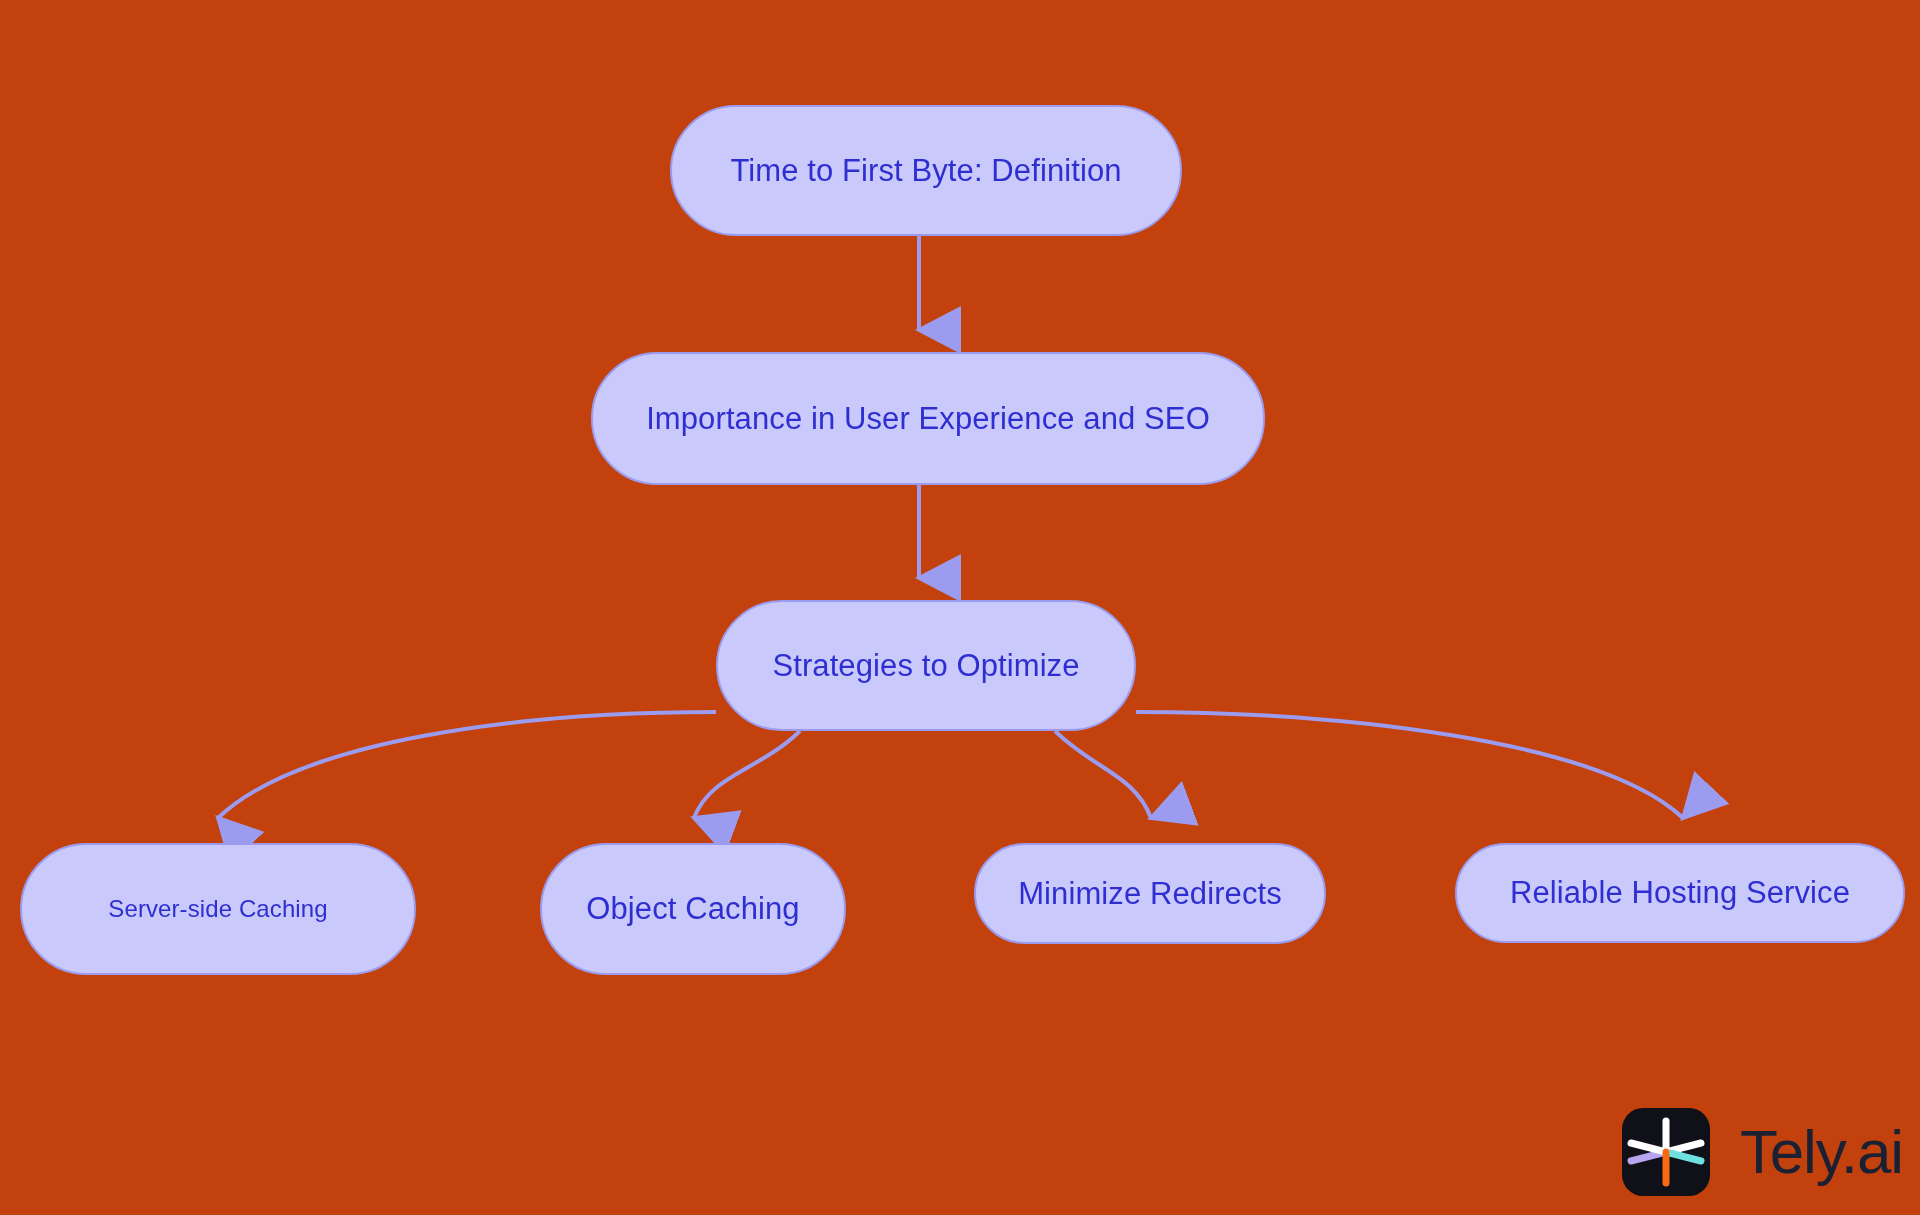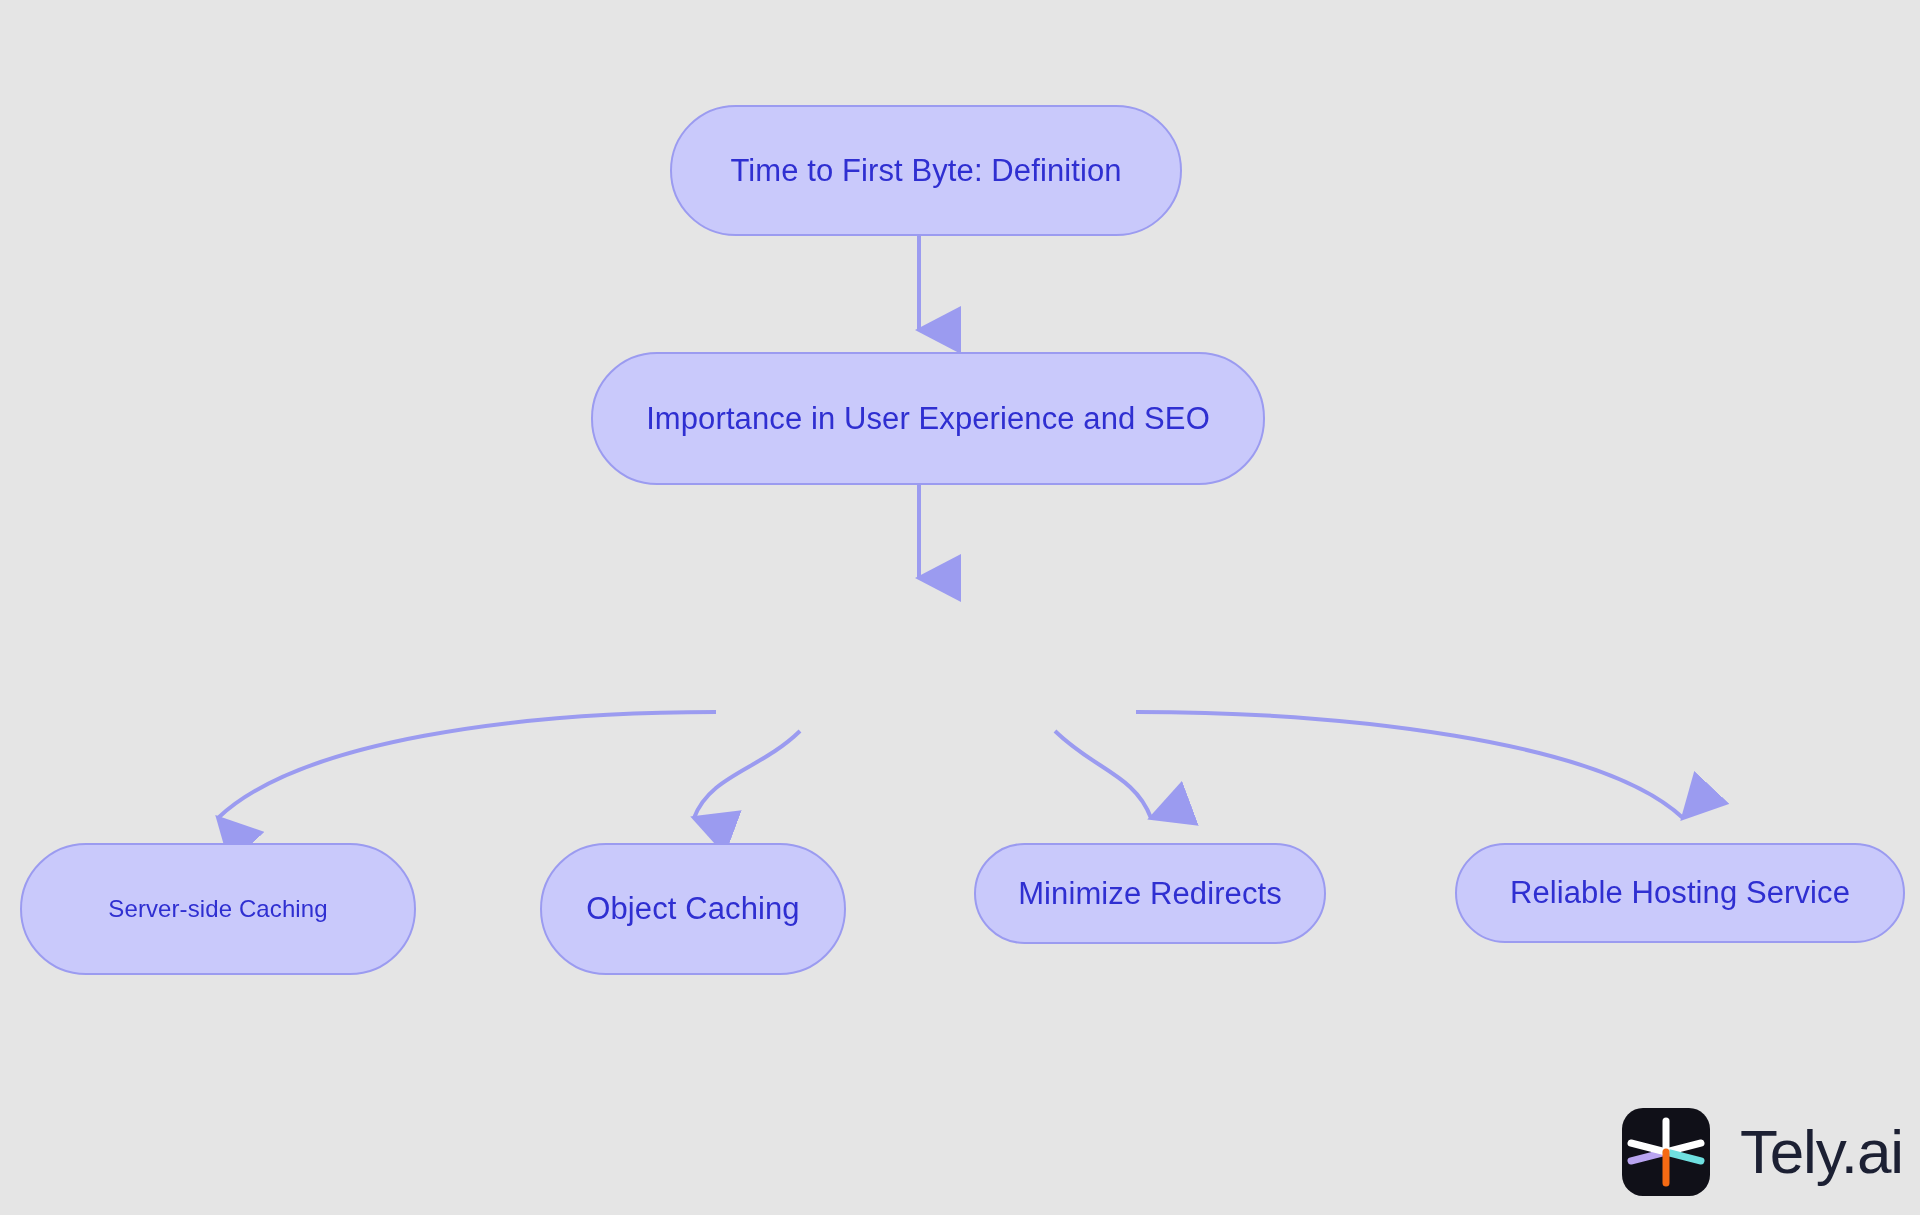--- a/index.html
+++ b/index.html
@@ -8,21 +8,21 @@
     padding: 0;
     background: #ffffff;
   }
   body {
     font-family: "Liberation Sans", sans-serif;
   }
   #canvas {
     position: relative;
     width: 1920px;
     height: 1215px;
-    background: #e5e5e5;
+    background: #c2410c;
     overflow: hidden;
   }
   #edge-layer {
     position: absolute;
     left: 0;
     top: 0;
     width: 1920px;
     height: 1215px;
     pointer-events: none;
   }
@@ -115,20 +115,23 @@
   </svg>
 
   <div class="node" id="node-definition">
     <span class="node-label">Time to First Byte: Definition</span>
   </div>
 
   <div class="node" id="node-importance">
     <span class="node-label">Importance in User Experience and SEO</span>
   </div>
 
+  <div class="node" id="node-strategies">
+    <span class="node-label">Strategies to Optimize</span>
+  </div>
 
   <div class="node" id="node-server-cache">
     <span class="node-label">Server-side Caching</span>
   </div>
 
   <div class="node" id="node-object-cache">
     <span class="node-label">Object Caching</span>
   </div>
 
   <div class="node" id="node-redirects">

